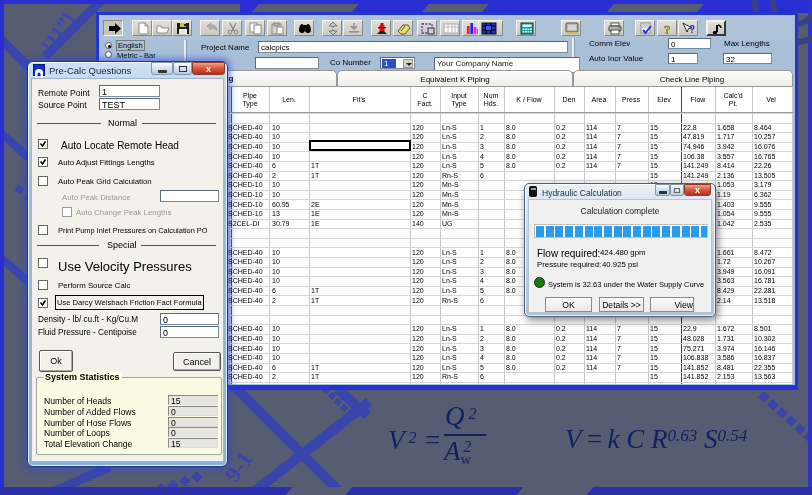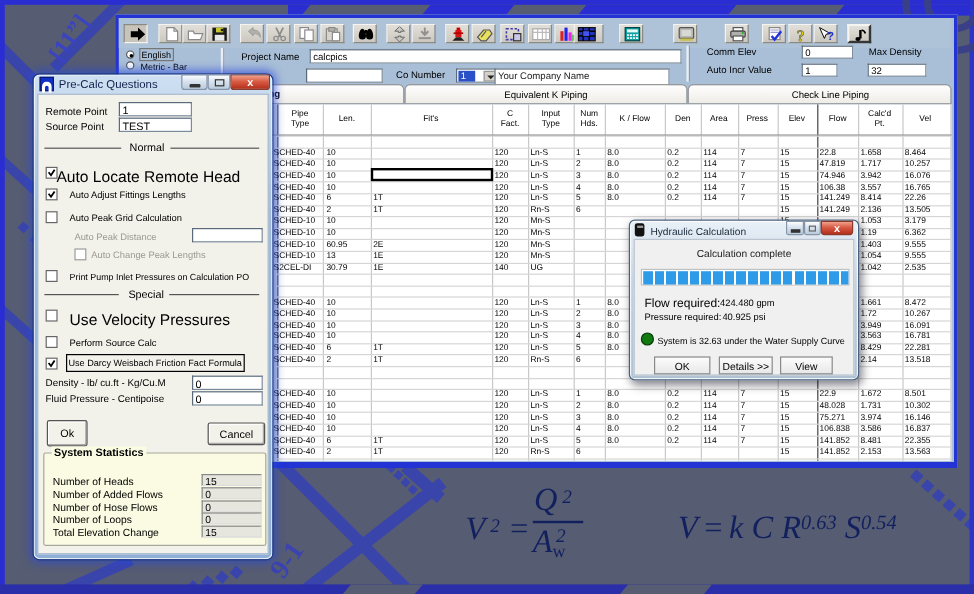--- a/index.html
+++ b/index.html
@@ -238,24 +238,24 @@
 <div class="lbl" style="left:201px;top:43px;font-size:8px">Project Name</div>
 <div class="tb" style="left:258px;top:41px;width:310px;height:12px;font-size:8px">calcpics</div>
 <div class="tb" style="left:255px;top:57px;width:64px;height:12px"></div>
 <div class="lbl" style="left:330px;top:58px;font-size:8px">Co Number</div>
 <div class="tb" style="left:380px;top:57px;width:35px;height:12px;padding:0">
     <span style="position:absolute;left:1px;top:1px;width:14px;height:9px;background:#2A50C8;color:#fff;font-size:8px;padding-left:2px">1</span>
     <span style="position:absolute;right:1px;top:1px;width:10px;height:9px;background:#D5D1C8;border:1px solid #999">
       <i style="position:absolute;left:2px;top:3px;border:3px solid transparent;border-top-color:#222"></i>
     </span>
   </div>
-<div class="tb" style="left:412px;top:57px;width:146px;height:16px;font-size:8px;color:#222">Your Company Name</div>
+<div class="tb" style="left:434px;top:57px;width:146px;height:16px;font-size:8px;color:#222">Your Company Name</div>
 <div class="lbl" style="left:589px;top:39px;font-size:8px">Comm Elev</div>
 <div class="tb" style="left:668px;top:38px;width:43px;height:11px;font-size:8px">0</div>
-<div class="lbl" style="left:724px;top:39px;font-size:8px">Max Density</div>
+<div class="lbl" style="left:724px;top:39px;font-size:8px">Max Lengths</div>
 <div class="lbl" style="left:589px;top:54px;font-size:8px">Auto Incr Value</div>
 <div class="tb" style="left:668px;top:53px;width:30px;height:11px;font-size:8px">1</div>
 <div class="tb" style="left:723px;top:53px;width:49px;height:11px;font-size:8px">32</div>
 <div class="a" style="left:99px;top:70px;width:238px;height:17px;background:linear-gradient(#FEFEFE,#EEECE6);border:1px solid #98989a;border-radius:5px 5px 0 0;font-size:8px;text-align:center;padding-top:4px;"></div>
 <div class="a" style="left:337px;top:70px;width:236px;height:17px;background:linear-gradient(#FEFEFE,#EEECE6);border:1px solid #98989a;border-radius:5px 5px 0 0;font-size:8px;text-align:center;padding-top:4px;">Equivalent K Piping</div>
 <div class="a" style="left:573px;top:70px;width:220px;height:17px;background:linear-gradient(#FEFEFE,#EEECE6);border:1px solid #98989a;border-radius:5px 5px 0 0;font-size:8px;text-align:center;padding-top:4px;text-indent:18px;">Check Line Piping</div>
 <div class="a" style="left:209px;top:74px;font-size:8px;font-weight:bold">Piping</div>
 <div class="a" style="left:218px;top:87px;width:575px;height:297px;background:#fff"></div>
 <div class="a" style="left:218px;top:87px;width:14px;height:297px;background:#C9D3DE;border-right:1px solid #555"></div>
 <div class="a" style="left:269px;top:87px;width:1px;height:297px;background:#C9C9C9"></div>
@@ -601,21 +601,21 @@
 <div class="a" style="left:37px;top:123px;width:64px;height:1px;background:#555"></div>
 <div class="lbl" style="left:108px;top:118px;font-size:9px">Normal</div>
 <div class="a" style="left:142px;top:123px;width:74px;height:1px;background:#555"></div>
 <div class="cbx" style="left:38px;top:139px;border-color:#666">
     <div class="a" style="left:0px;top:0px;width:8px;height:8px;overflow:hidden">
       <svg width="8" height="8" viewBox="0 0 8 8" style="display:block">
         <path d="M1.5 3.5l2 2.5L6.5 1.5" stroke="#000" stroke-width="1.5" fill="none"></path>
       </svg>
     </div>
   </div>
-<div class="lbl" style="left:47px;top:140px;font-size:13px">Auto Locate Remote Head</div>
+<div class="lbl" style="left:61px;top:140px;font-size:10px">Auto Locate Remote Head</div>
 <div class="cbx" style="left:38px;top:157px;border-color:#666">
     <div class="a" style="left:0px;top:0px;width:8px;height:8px;overflow:hidden">
       <svg width="8" height="8" viewBox="0 0 8 8" style="display:block">
         <path d="M1.5 3.5l2 2.5L6.5 1.5" stroke="#000" stroke-width="1.5" fill="none"></path>
       </svg>
     </div>
   </div>
 <div class="lbl" style="left:58px;top:158px;font-size:7.8px">Auto Adjust Fittings Lengths</div>
 <div class="cbx" style="left:38px;top:176px;border-color:#666">
     <div class="a" style="left:0px;top:0px;width:8px;height:8px;overflow:hidden"></div>
@@ -687,14 +687,14 @@
     <div class="a" style="left:1px;top:1px;width:172px;height:12px;background:repeating-linear-gradient(90deg,#2E9BE8 0 8px,#fff 8px 9.7px)"></div>
   </div>
 <div class="lbl" style="left:537px;top:248px;font-size:10px">Flow required:</div>
 <div class="lbl" style="left:600px;top:248px;font-size:7.8px">424.480 gpm</div>
 <div class="lbl" style="left:537px;top:260px;font-size:7.8px">Pressure required:</div>
 <div class="lbl" style="left:602px;top:260px;font-size:7.8px">40.925 psi</div>
 <div class="a" style="left:534px;top:277px;width:11px;height:11px;border-radius:50%;background:#117A11;border:1px solid #063A06"></div>
 <div class="lbl" style="left:548px;top:279.5px;font-size:7.5px">System is 32.63 under the Water Supply Curve</div>
 <div class="a" style="left:545px;top:297px;width:47px;height:15px;background:linear-gradient(#FCFCFC,#E8E8E8);border:1px solid #8a8a8a;font-size:8.6px;text-align:center;line-height:14px">OK</div>
 <div class="a" style="left:599px;top:297px;width:45px;height:15px;background:linear-gradient(#FCFCFC,#E8E8E8);border:1px solid #8a8a8a;font-size:8.6px;text-align:center;line-height:14px">Details &gt;&gt;</div>
-<div class="a" style="left:650px;top:297px;width:44px;height:15px;background:linear-gradient(#FCFCFC,#E8E8E8);border:1px solid #8a8a8a;font-size:8.6px;text-align:center;line-height:14px">View</div>
+<div class="a" style="left:650px;top:297px;width:44px;height:15px;background:linear-gradient(#FCFCFC,#E8E8E8);border:1px solid #8a8a8a;font-size:8.6px;text-align:right;line-height:14px">View</div>
 <div class="a" style="left:289px;top:487px;width:60px;height:8px;background:#565C72;transform:skewX(-40deg)"></div>
 <div class="a" style="left:520px;top:487px;width:70px;height:8px;background:#565C72;transform:skewX(-40deg)"></div>
 </body></html>

